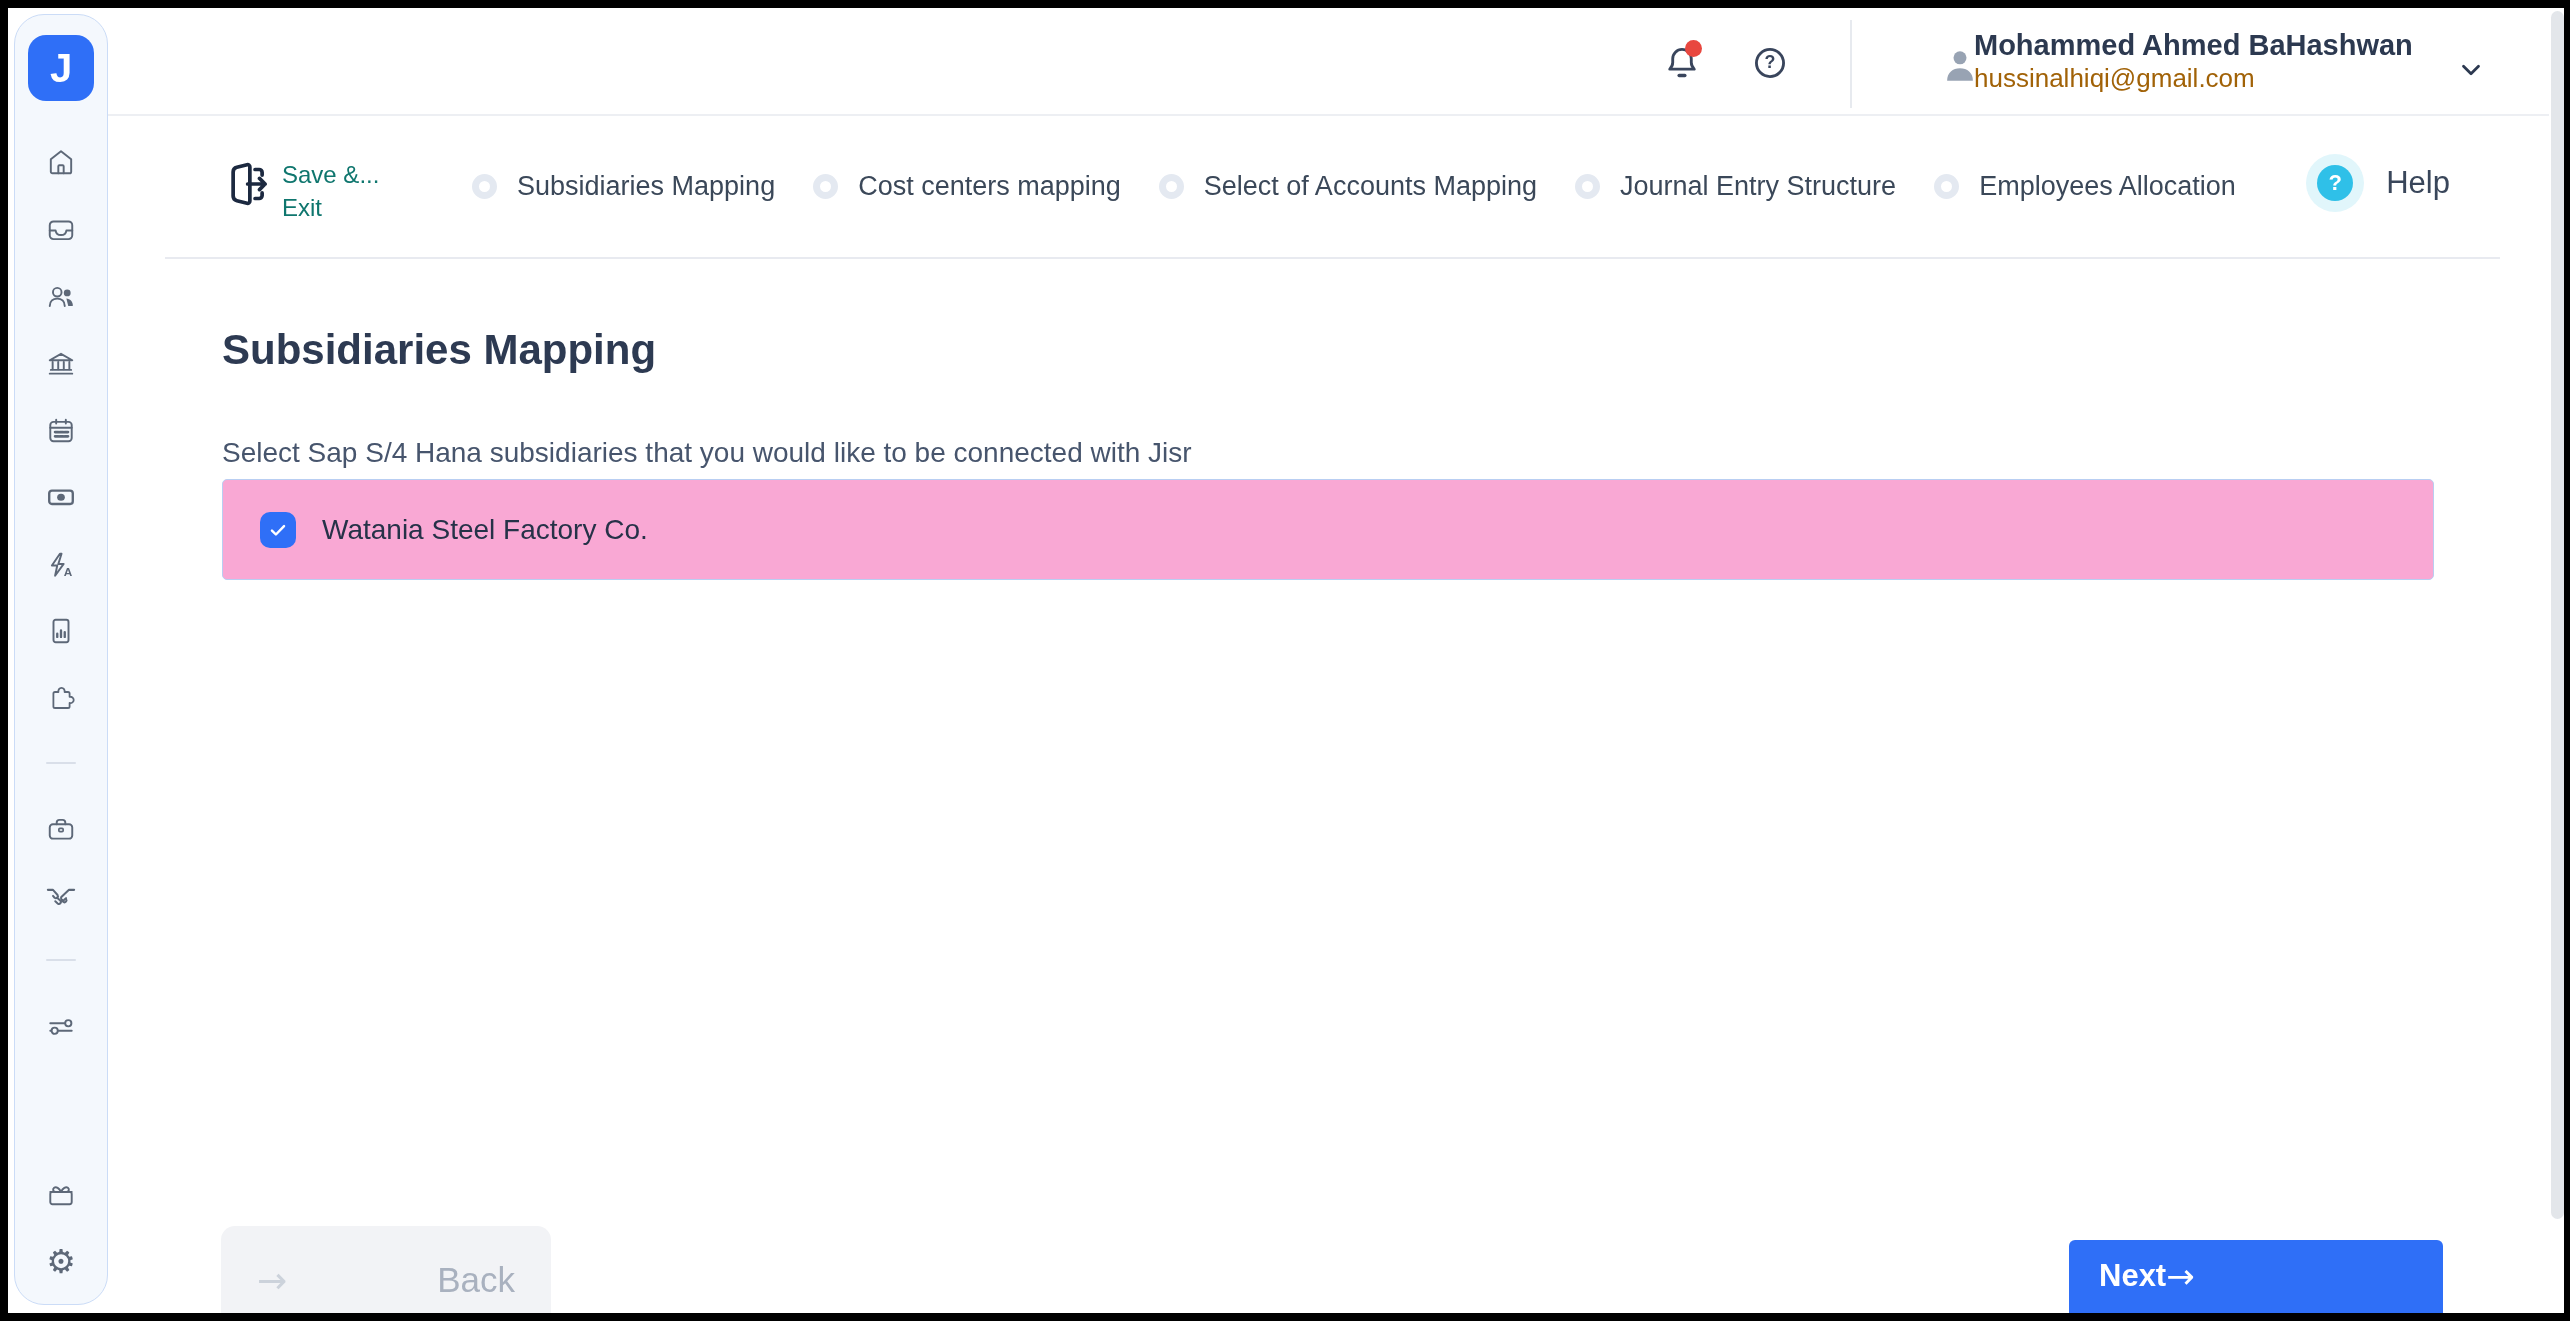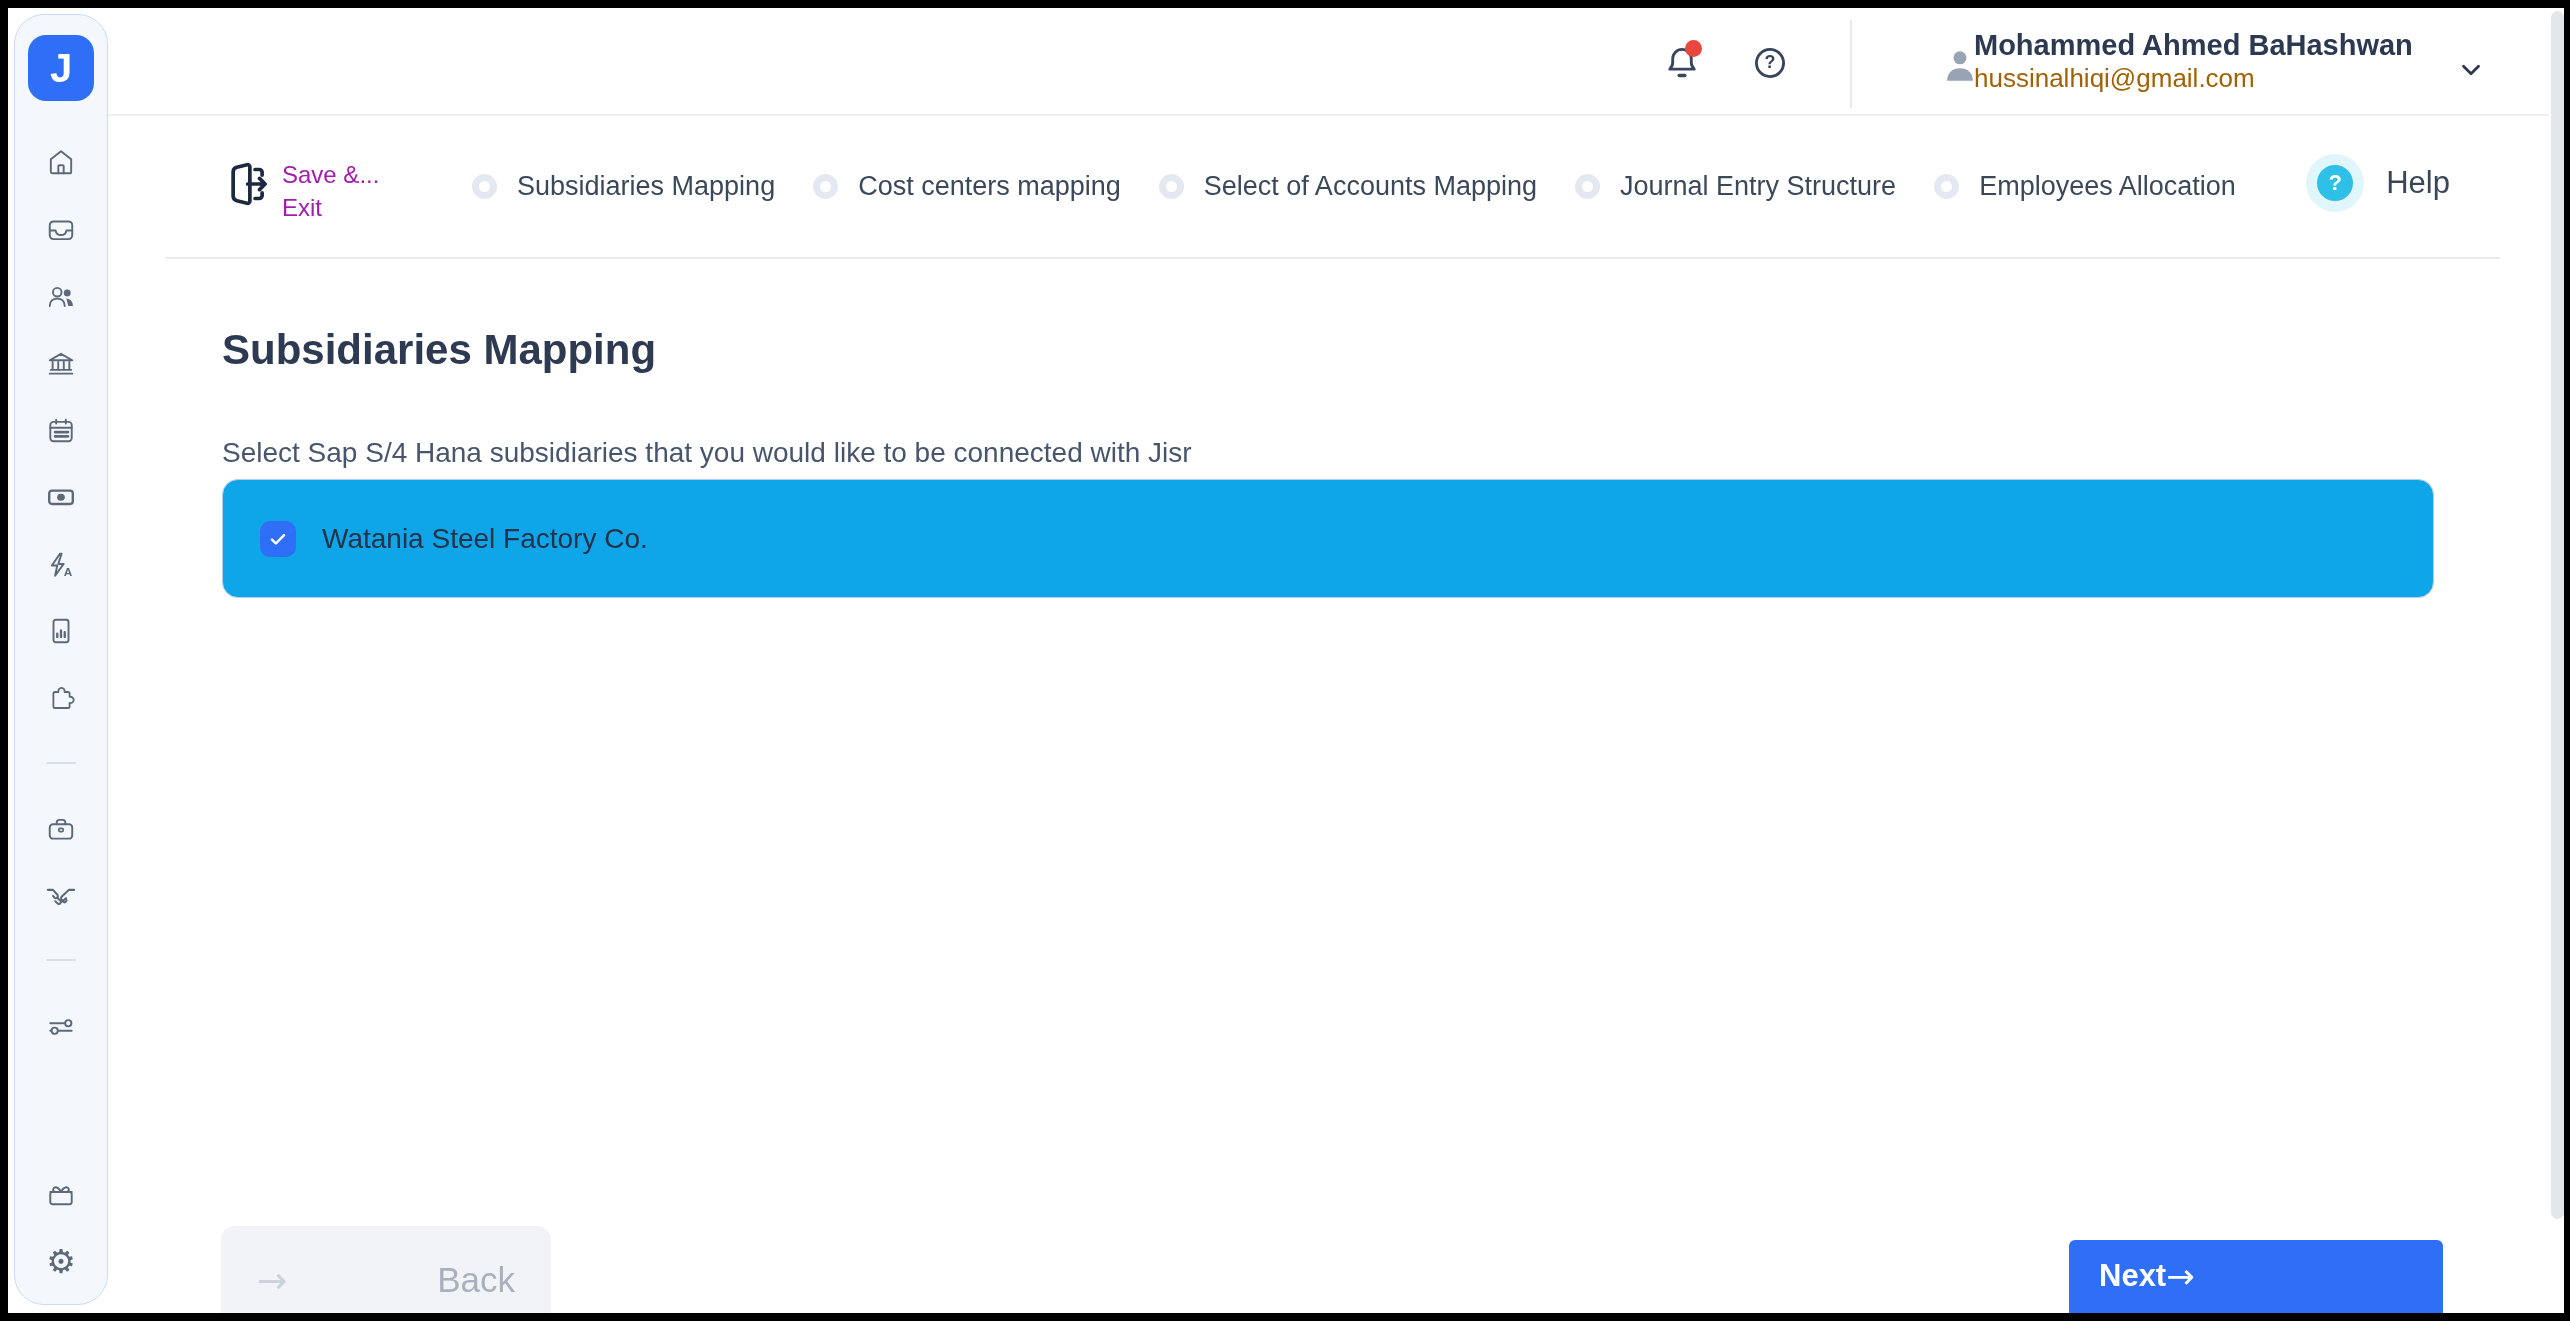--- a/index.html
+++ b/index.html
@@ -22,37 +22,37 @@
   .red-dot{position:absolute;right:2px;top:-1px;width:17px;height:17px;border-radius:50%;background:#E8473F;}
   .v-div{position:absolute;left:1842px;top:12px;width:1.5px;height:88px;background:#e7eaef;}
   .user-block{position:absolute;left:1966px;top:21px;cursor:pointer;}
   .user-name{font-size:29px;font-weight:700;color:#2c3950;line-height:33px;}
   .user-email{font-size:26px;color:#a16207;line-height:33px;}
   .hdr-border{position:absolute;left:100px;top:106px;width:2441px;height:1.5px;background:#edeff3;}
 
   
   .exit-btn{position:absolute;left:214px;top:148px;display:flex;align-items:flex-start;cursor:pointer;}
   .exit-btn svg{stroke:#1c2940;fill:none;stroke-width:2;stroke-linecap:round;stroke-linejoin:round;}
-  .exit-text{margin-left:8px;font-size:24px;color:#a21caf;line-height:33px;margin-top:2px;}
+  .exit-text{margin-left:8px;font-size:24px;color:#0f766e;line-height:33px;margin-top:2px;}
   .steps{position:absolute;left:464px;top:150px;height:56px;display:flex;align-items:center;gap:38px;}
   .step{display:flex;align-items:center;gap:20px;cursor:pointer;}
   .step-dot{width:11px;height:11px;border-radius:50%;background:#fff;border:7.5px solid #e4e9f1;}
   .step-label{font-size:27px;font-weight:500;color:#3b4859;white-space:nowrap;}
   .help-btn{position:absolute;right:114px;top:146px;display:flex;align-items:center;gap:22px;cursor:pointer;}
   .help-halo{width:58px;height:58px;border-radius:50%;background:#e1f6fb;display:flex;align-items:center;justify-content:center;}
   .help-core{width:36px;height:36px;border-radius:50%;background:#2FC0E8;color:#fff;font-size:22px;font-weight:700;
     display:flex;align-items:center;justify-content:center;}
   .help-label{font-size:31px;color:#39465a;}
   .step-border{position:absolute;left:157px;top:249px;width:2335px;height:1.5px;background:#e8eaf0;}
 
   
   .page-title{position:absolute;left:214px;top:318px;font-size:42px;font-weight:700;color:#2d3a52;}
   .page-sub{position:absolute;left:214px;top:390px;font-size:28px;color:#47556d;margin-top:39px;}
-  .sub-card{position:absolute;left:214px;top:471px;width:2212px;height:119px;border:1.6px solid #b9cef2;border-radius:16px;
-    box-sizing:border-box;display:flex;align-items:center;padding-left:37px;cursor:pointer;background:#0ea5e9;}
+  .sub-card{position:absolute;left:214px;top:471px;width:2212px;height:101px;border:1.6px solid #b9cef2;border-radius:5px;
+    box-sizing:border-box;display:flex;align-items:center;padding-left:37px;cursor:pointer;background:#f9a8d4;}
   .checkbox{width:36px;height:36px;border-radius:10px;background:#2F6FF7;display:flex;align-items:center;justify-content:center;flex:0 0 auto;}
   .sub-label{margin-left:26px;font-size:28px;color:#263248;}
 
   
   .back-btn{position:absolute;left:213px;top:1218px;width:330px;height:108px;background:#f2f3f6;border-radius:14px;
     display:flex;align-items:center;justify-content:space-between;padding:0 36px;box-sizing:border-box;cursor:pointer;}
   .back-arrow{color:#ccd2db;font-size:36px;font-family:"DejaVu Sans",sans-serif;}
   .back-label{color:#a9b1bf;font-size:35px;font-weight:500;}
   .next-btn{position:absolute;left:2061px;top:1232px;width:374px;height:130px;background:#2F6FF7;border-radius:6px 6px 0 0;
     color:#fff;cursor:pointer;box-sizing:border-box;padding:0 30px;}

